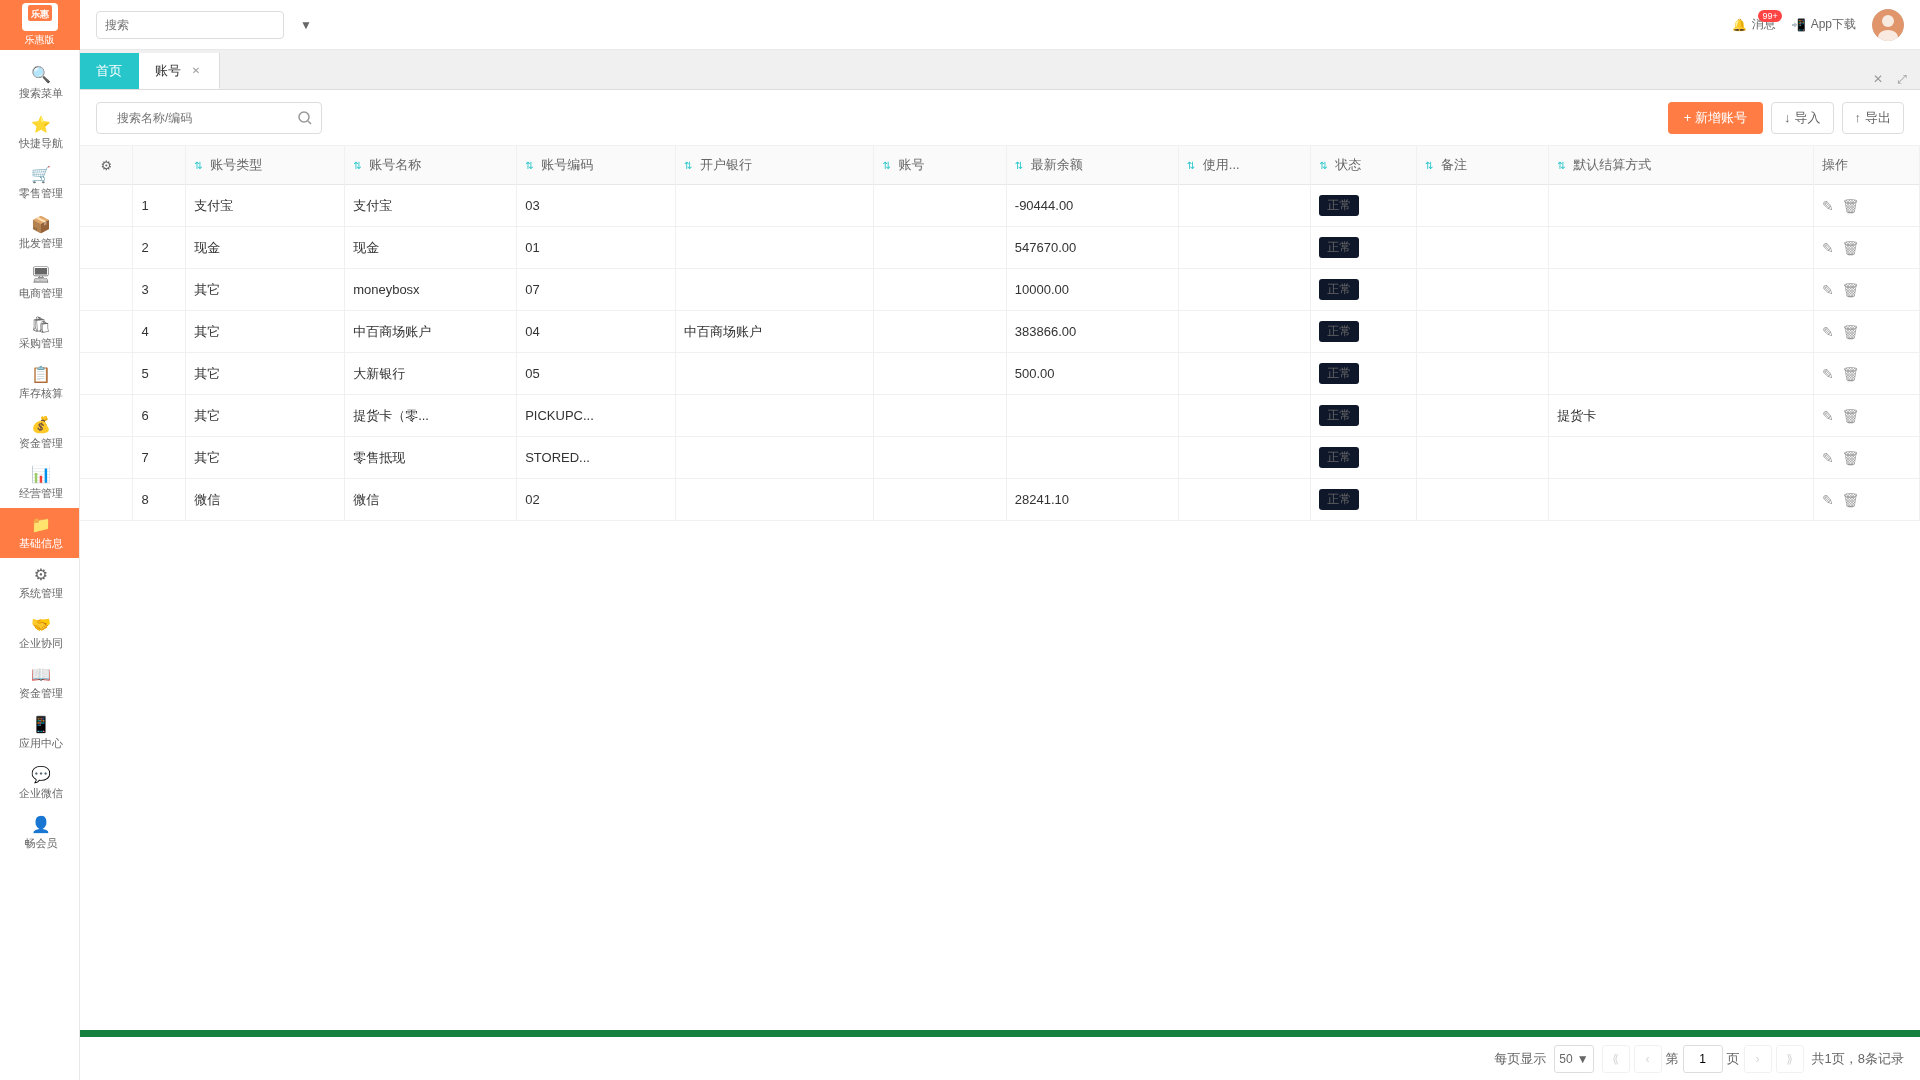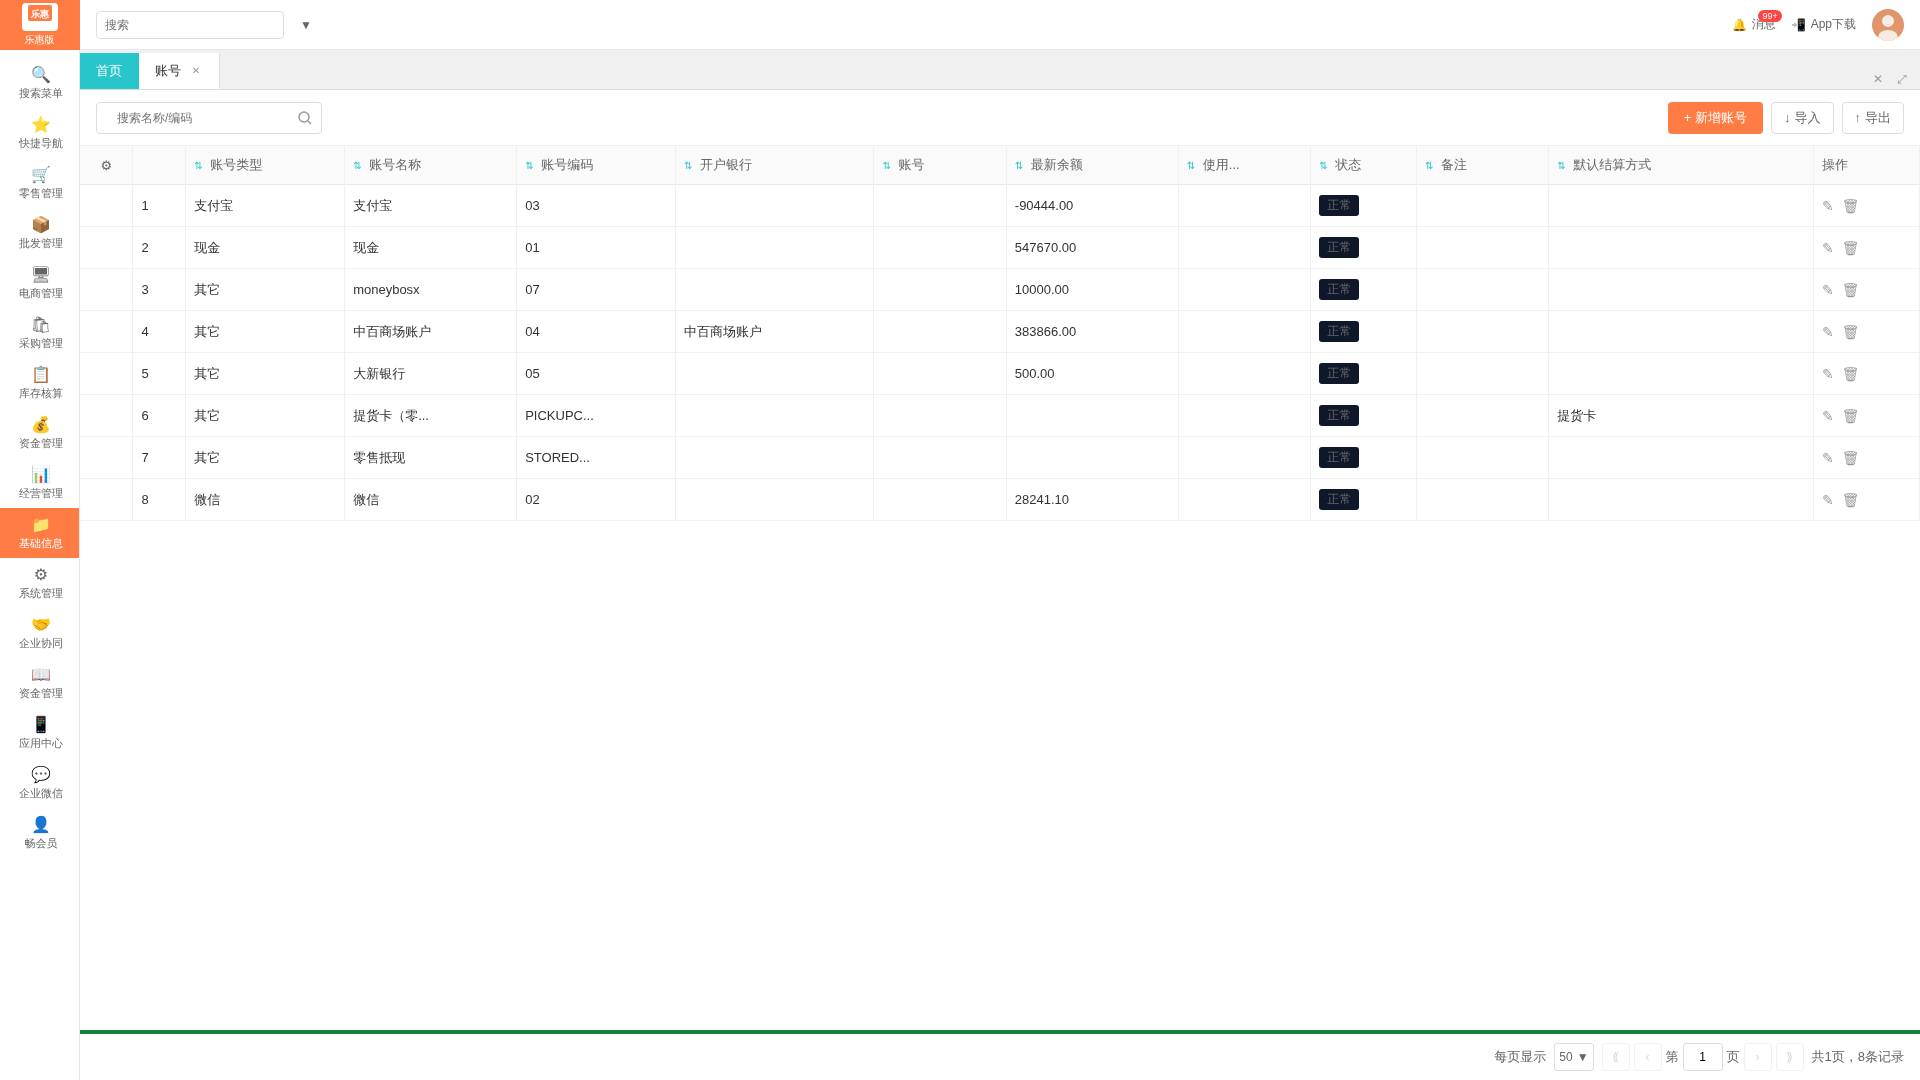--- a/index.html
+++ b/index.html
@@ -357,21 +357,21 @@
     .action-icon {
       cursor: pointer;
       color: #999;
       font-size: 14px;
     }
     .settings-col { width: 36px; text-align: center; }
 
     
     .pagination {
       height: 50px;
-      border-top: 4px solid #15803d;
+      border-top: 7px solid #15803d;
       display: flex;
       align-items: center;
       justify-content: flex-end;
       padding: 0 16px;
       gap: 8px;
       flex-shrink: 0;
       font-size: 13px;
       color: #666;
     }
     .pagination-label { color: #666; }

